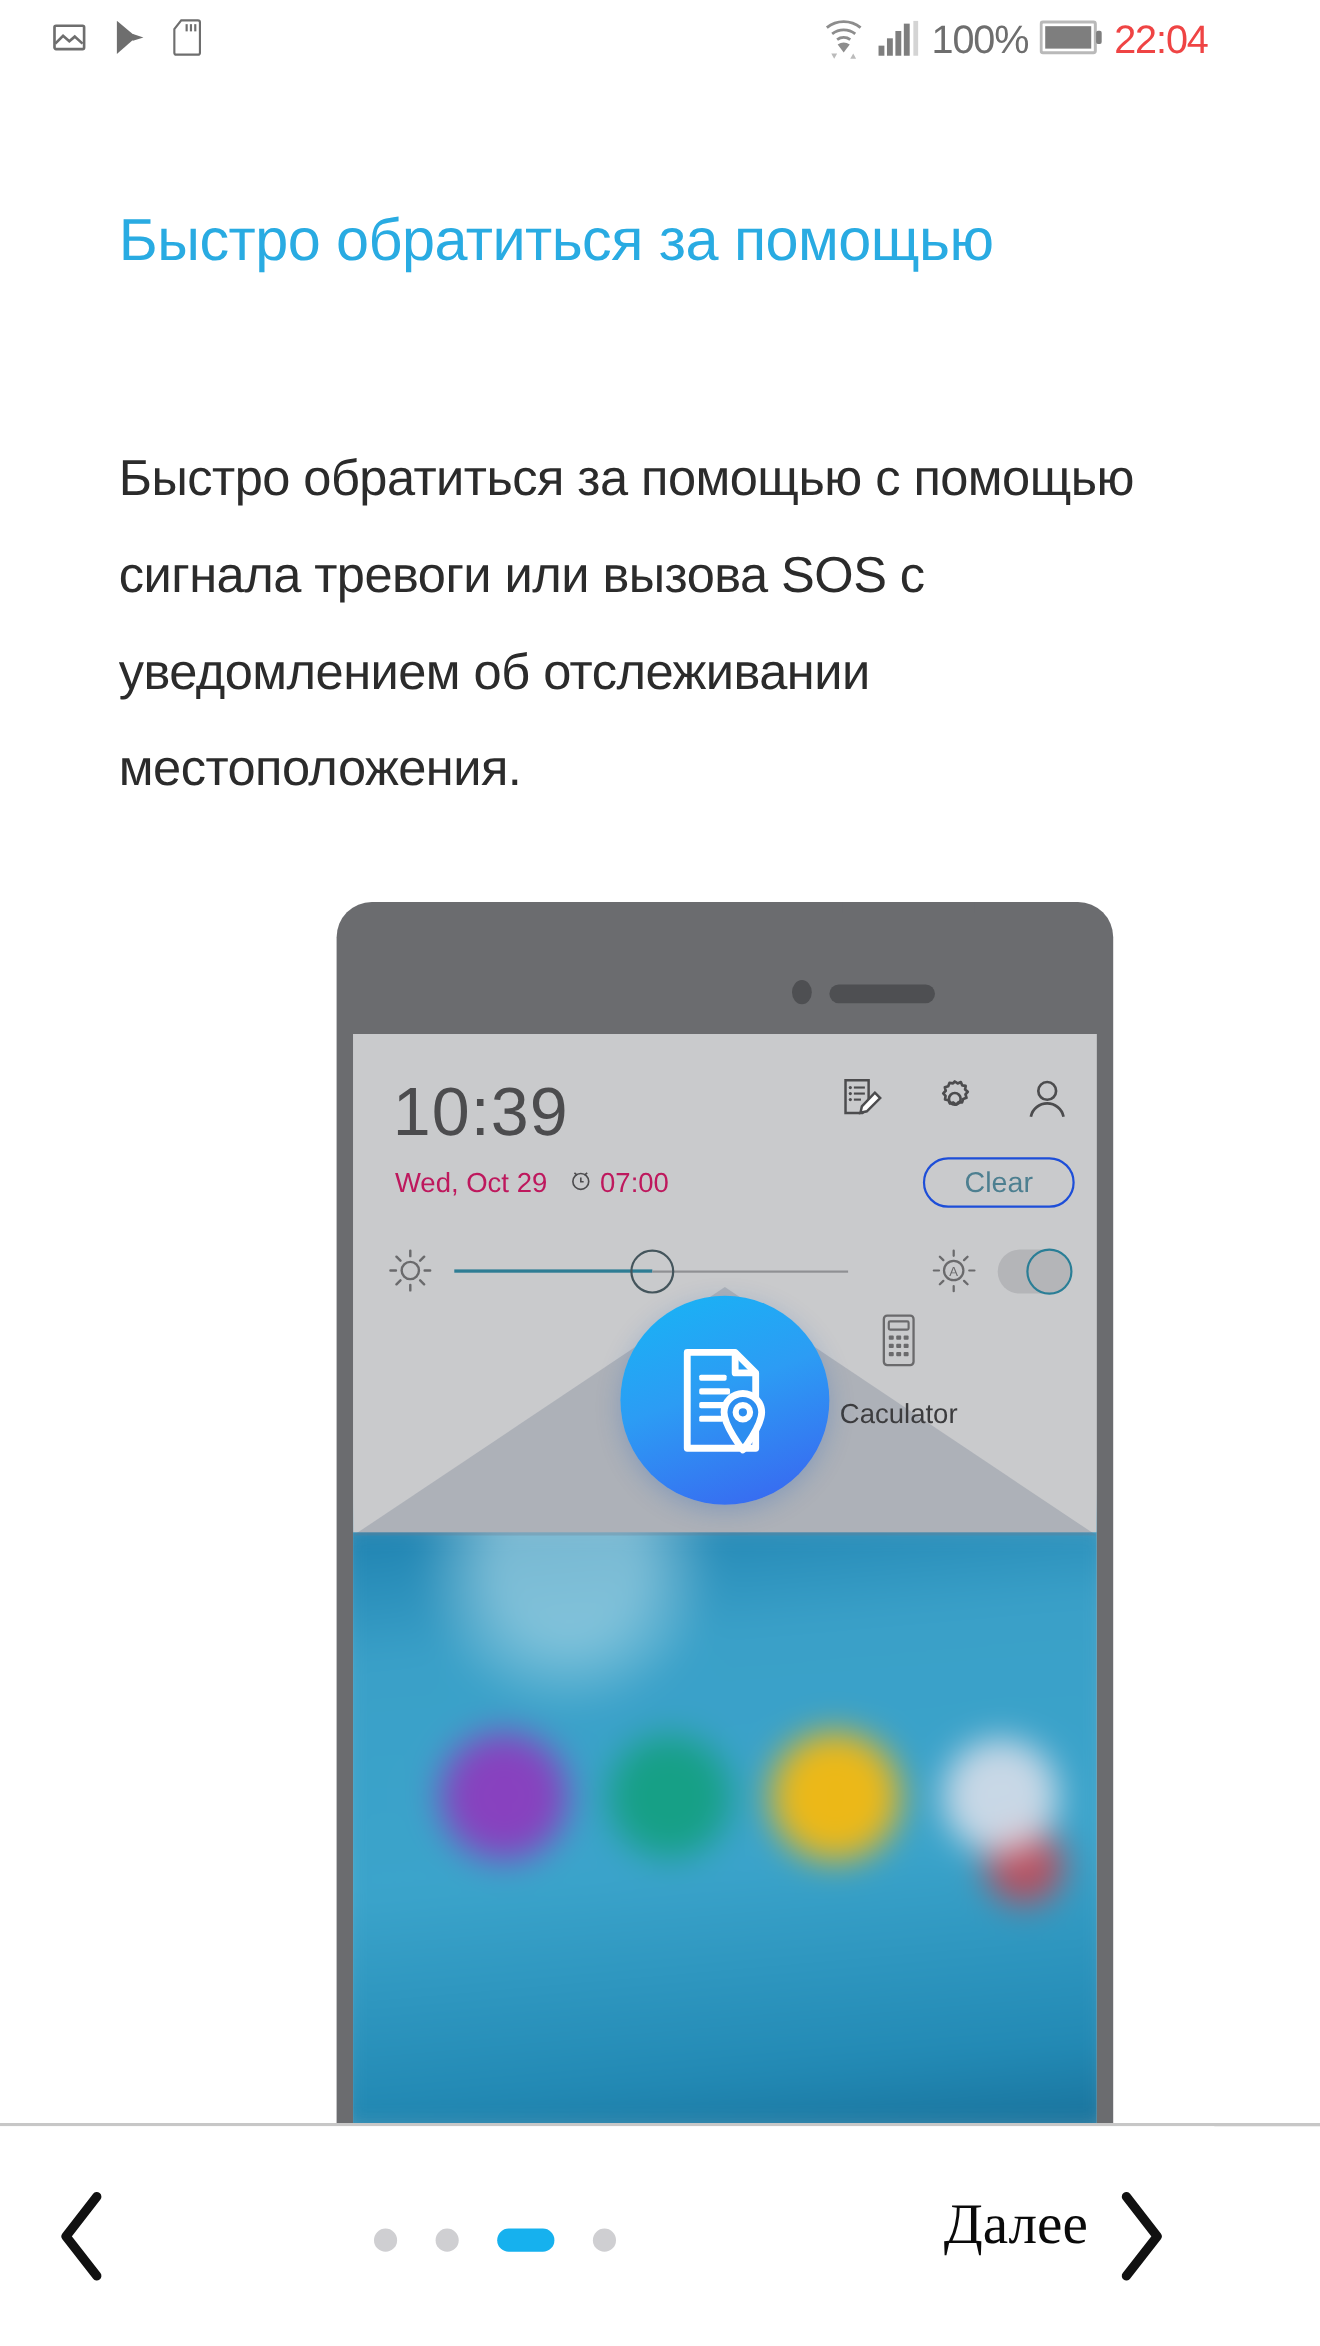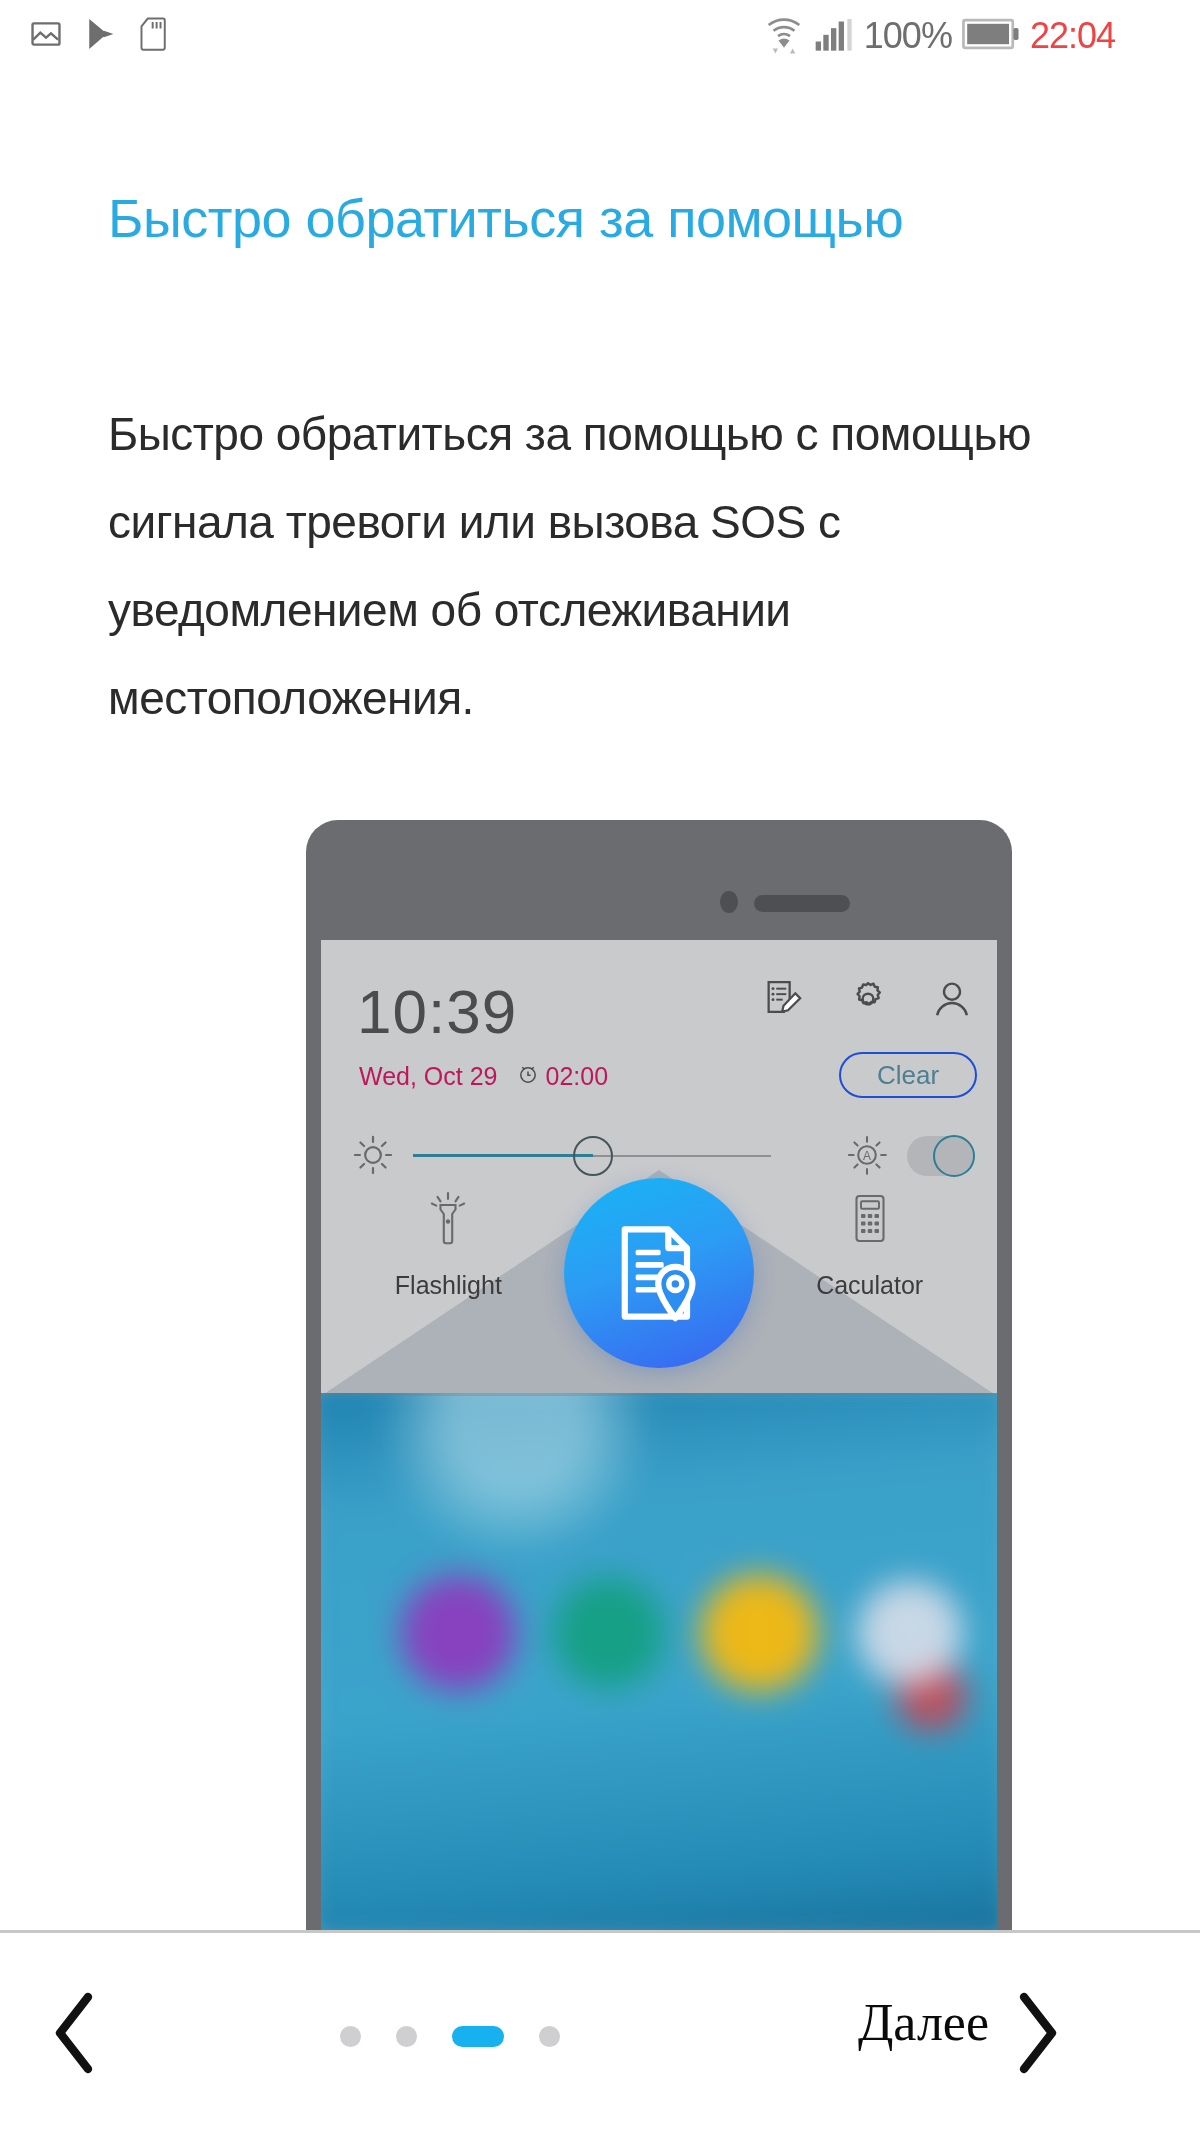--- a/index.html
+++ b/index.html
@@ -8,21 +8,21 @@
     background: #ffffff;
     font-family: "Liberation Sans", sans-serif;
     overflow: hidden;
   }
 
   
   .statusbar {
     position: absolute; top: 0; left: 0;
     width: 1144px; height: 72px;
     display: flex; align-items: center;
-    padding: 0 15px;
+    padding: 0 32px;
     background: #ffffff;
   }
   .sb-left { display: flex; align-items: center; gap: 22px; margin-left: 14px;}
   .sb-right { display: flex; align-items: center; gap: 10px; margin-left: auto; margin-right: 14px;}
   .sb-icon { display: block; }
   .sb-battery-text {
     font-size: 36px; color: #6e6e6e; letter-spacing: -1px;
     font-family: "Liberation Sans", sans-serif;
   }
   .sb-clock {
@@ -287,21 +287,21 @@
 
         <div class="qs-date">
           <span>Wed, Oct 29</span>
           <span style="margin-left:12px;">
             <svg width="22" height="22" viewBox="0 0 22 22">
                 <circle cx="11" cy="12" r="7.2" fill="none" stroke="#4c4c4e" stroke-width="1.5"></circle>
                 <path d="M11 8.5 v3.8 h2.6" fill="none" stroke="#4c4c4e" stroke-width="1.5"></path>
                 <path d="M5.2 4.2 l2.4 2.1 M16.8 4.2 l-2.4 2.1" stroke="#4c4c4e" stroke-width="1.5"></path>
               </svg>
           </span>
-          <span>02:00</span>
+          <span>07:00</span>
         </div>
 
         <div class="qs-topicons">
           <span>
             <svg width="42" height="42" viewBox="0 0 26 26">
               <path d="M3.5 2.5 h13 v15 l-3.5 3.5 h-9.5 Z" fill="none" stroke="#4c4c4e" stroke-width="1.4"></path>
               <circle cx="6.2" cy="6.6" r="0.9" fill="#4c4c4e"></circle>
                 <rect x="8.2" y="6" width="6.2" height="1.2" fill="#4c4c4e"></rect>
               <circle cx="6.2" cy="10" r="0.9" fill="#4c4c4e"></circle>
                 <rect x="8.2" y="9.4" width="6.2" height="1.2" fill="#4c4c4e"></rect>
@@ -350,30 +350,20 @@
             </svg>
           </span>
           <div class="auto-toggle">
             <div class="auto-toggle-knob"></div>
           </div>
         </div>
 
         <div class="beam" style="left:338px; transform:translateX(-338px);"></div>
 
         <div class="qs-row">
-          <div class="qs-tile">
-            <span>
-              <svg width="46" height="60" viewBox="0 0 30 40">
-                <path d="M10 10 h10 v3 l-2.2 3 v18 a1.5 1.5 0 0 1 -1.5 1.5 h-2.6 a1.5 1.5 0 0 1 -1.5 -1.5 v-18 l-2.2 -3 z" fill="none" stroke="#6a6a6c" stroke-width="1.4"></path>
-                <path d="M15 2 v4 M8 4.6 l2 3 M22 4.6 l-2 3 M4.2 9 l3 1.4 M25.8 9 l-3 1.4" stroke="#6a6a6c" stroke-width="1.4" stroke-linecap="round"></path>
-                <circle cx="15" cy="21" r="1.5" fill="#6a6a6c"></circle>
-              </svg>
-            </span>
-            <span class="qs-tile-label">Flashlight</span>
-          </div>
           <div class="qs-tile" style="visibility:hidden;">
             <span style="height:60px;display:block;"></span>
               <span class="qs-tile-label">&nbsp;</span>
           </div>
           <div class="qs-tile">
             <span>
               <svg width="46" height="60" viewBox="0 0 30 40">
                 <rect x="6" y="4" width="18" height="30" rx="2" fill="none" stroke="#6a6a6c" stroke-width="1.4"></rect>
                 <rect x="9" y="7.5" width="12" height="5" rx="0.8" fill="none" stroke="#6a6a6c" stroke-width="1.3"></rect>
                 <g fill="#6a6a6c">

